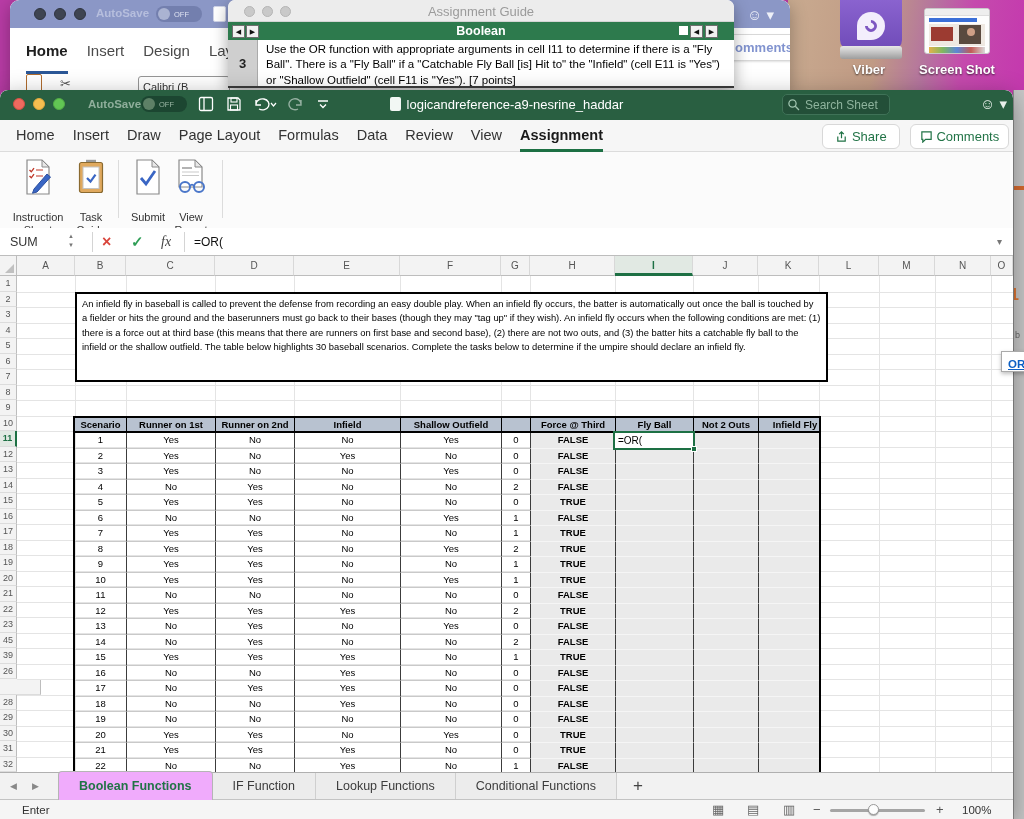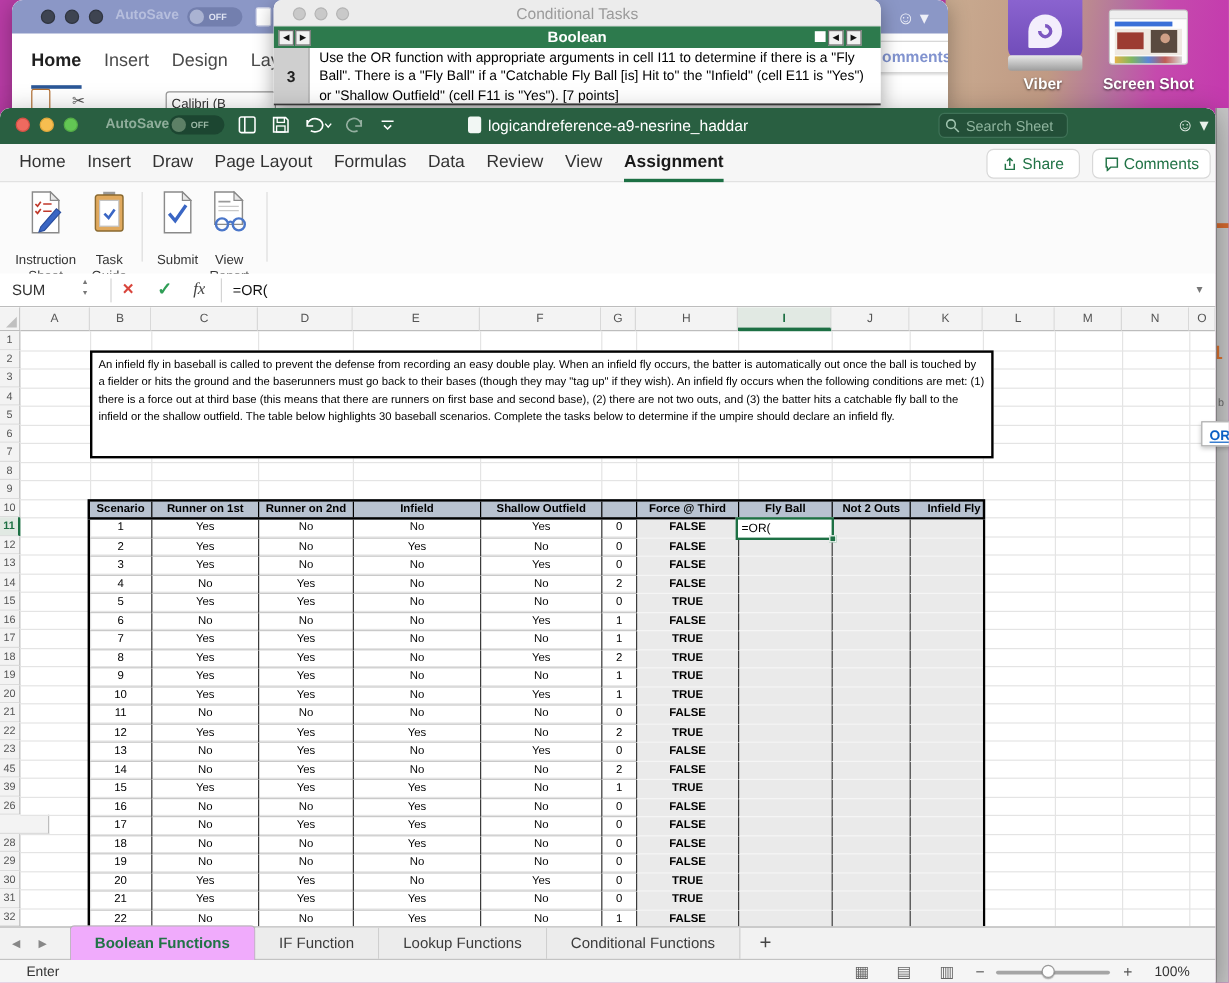--- a/index.html
+++ b/index.html
@@ -33,21 +33,21 @@
   
   #word-win{left:10px;top:0;width:780px;height:92px;background:#fff;border-radius:9px 9px 0 0;
     box-shadow:0 4px 18px rgba(0,0,0,.3)}
   #word-titlebar{position:absolute;left:0;top:0;width:100%;height:28px;background:#8b97c6;border-radius:9px 9px 0 0}
   .tl{position:absolute;top:8px;width:12px;height:12px;border-radius:50%}
   .tl.dark{background:#3e4451;border:1px solid #2f3440}
   #word-autosave{position:absolute;left:86px;top:7px;color:#b6bedd;font-size:11.5px;font-weight:bold}
   .pill{position:absolute;top:6px;width:46px;height:16px;border-radius:8px;display:flex;align-items:center}
   #word-pill{left:146px;background:#737fae}
   .pill .knob{width:12px;height:12px;border-radius:50%;background:#aab3d2;margin-left:2px}
-  .pill .offtxt{font-size:7.5px;font-weight:bold;margin-left:4px}
+  .pill .offtxt{font-size:7.5px;font-weight:normal;margin-left:4px}
   #word-pill .offtxt{color:#dfe3f2}
   #word-docicon{position:absolute;left:203px;top:6px;width:13px;height:16px;background:#fff;border-radius:2px;
     border:1px solid #d0d4e8}
   #word-tabs{position:absolute;left:16px;top:28px;height:46px;display:flex;align-items:center;gap:19px}
   .wtab{font-size:15px;color:#4a4a4a;height:46px;line-height:46px}
   .wtab.active{color:#1f1f1f;border-bottom:3px solid #2b5797;font-weight:bold}
   #word-toolbar{position:absolute;left:0;top:74px;width:100%;height:18px}
   #word-fontbox{position:absolute;left:128px;top:2px;width:92px;height:24px;border:1px solid #969696;
     border-radius:3px;font-size:11px;color:#333;padding:4px 4px;background:#fff}
   #word-scissors{position:absolute;left:50px;top:2px;color:#555;font-size:13px}
@@ -235,21 +235,21 @@
     <div id="word-fontbox"><span>Calibri (B</span></div>
   </div>
   <div id="word-comments"><span>omments</span></div>
 </div>
 
 <div id="assign-win" class="win">
   <div id="assign-titlebar">
     <div class="tl gray" style="left:16px"></div>
     <div class="tl gray" style="left:34px"></div>
     <div class="tl gray" style="left:52px"></div>
-    <div id="assign-title">Conditional Tasks</div>
+    <div id="assign-title">Assignment Guide</div>
   </div>
   <div id="assign-green">
     <div class="navbox" style="left:4px">◀</div>
     <div class="navbox" style="left:18px">▶</div>
     <div id="assign-sheetname">Boolean</div>
     <div id="assign-whitebox"></div>
     <div class="navbox" style="right:31px">◀</div>
     <div class="navbox" style="right:16px">▶</div>
   </div>
   <div id="assign-body">

